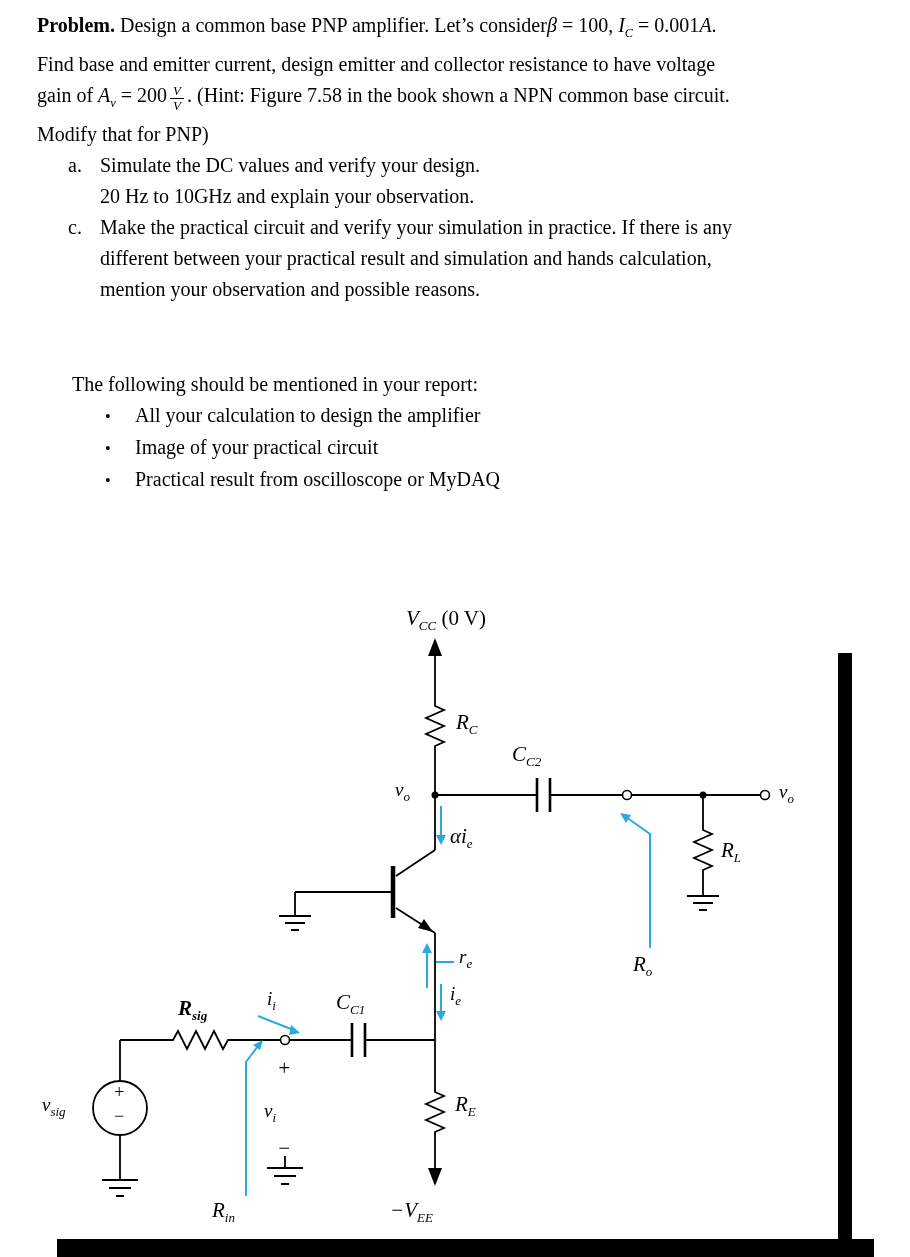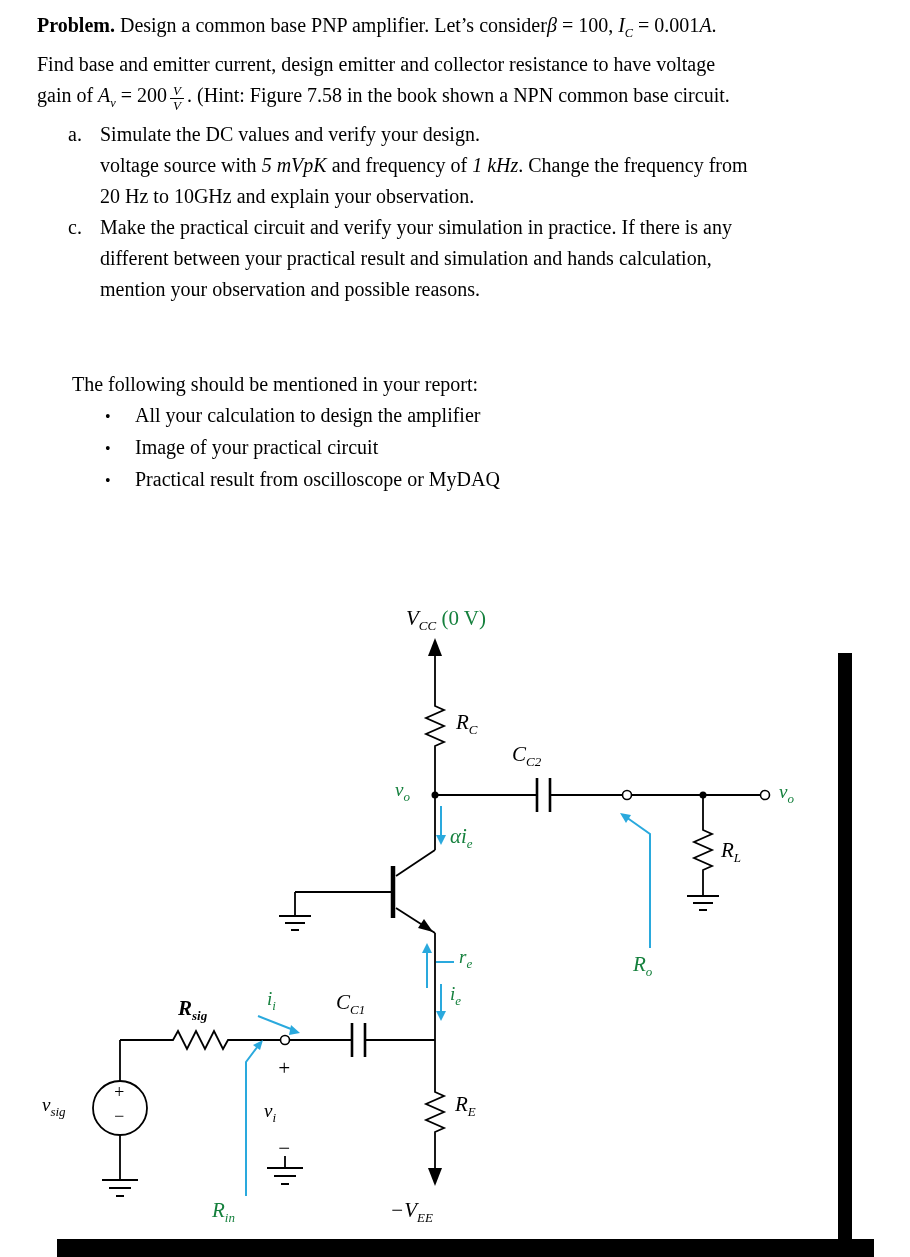--- a/index.html
+++ b/index.html
@@ -21,42 +21,42 @@
   .bullet-line { padding-left:68px; }
   .bullet { display:inline-block; width:30px; font-size:16px; }
 
   .frac { display:inline-block; vertical-align:-8px; text-align:center; font-size:13px; line-height:12px; font-style:italic; margin:0 3px; }
   .frac .num { display:block; border-bottom:1px solid #000; padding:0 3px 1px 3px; }
   .frac .den { display:block; padding:1px 3px 0 3px; }
 
   
   .clbl { position:absolute; font-size:21px; font-style:italic; white-space:nowrap; color:#000; }
   .clbl sub { font-size:13px; }
-  .cyan { color:#15803d; }
+  .cyan { color:#000000; }
   .small { font-size:19px; }
 
   
   .border-right { position:absolute; left:838px; top:653px; width:14px; height:604px; background:#000; }
   .border-bottom { position:absolute; left:57px; top:1239px; width:853px; height:18px; background:#000; }
 
   svg.circuit { position:absolute; left:0; top:0; width:910px; height:1257px; }
 </style>
 </head>
 <body>
 
 <div class="page">
 
   <div class="textblock">
     <div class="tline"><span class="b">Problem.</span><span> Design a common base PNP amplifier. Let’s consider</span><span class="it">β</span><span> = 100, </span><span class="it">I</span><sub class="it">C</sub><span> = 0.001</span><span class="it">A</span><span>.</span></div>
     <div class="tline"><span>Find base and emitter current, design emitter and collector resistance to have voltage</span></div>
     <div class="tline"><span>gain of </span><span class="it">A</span><sub class="it">v</sub><span> = 200</span><span class="frac"><span class="num">V</span><span class="den">V</span></span><span>. (Hint: Figure 7.58 in the book shown a NPN common base circuit.</span></div>
+    <div class="tline"><span>Modify that for PNP)</span></div>
 
     <div class="tline ind-marker"><span class="marker">a.</span><span>Simulate the DC values and verify your design.</span></div>
 
-    <div class="tline ind-cont"><span>voltage source with </span><span class="it">5 mVpK</span><span> and frequency of </span><span class="it">1 kHz</span><span>. Change the frequency from</span></div>
     <div class="tline ind-cont"><span>20 Hz to 10GHz and explain your observation.</span></div>
 
     <div class="tline ind-marker"><span class="marker">c.</span><span>Make the practical circuit and verify your simulation in practice. If there is any</span></div>
     <div class="tline ind-cont"><span>different between your practical result and simulation and hands calculation,</span></div>
     <div class="tline ind-cont"><span>mention your observation and possible reasons.</span></div>
 
     <div class="tline intro"><span>The following should be mentioned in your report:</span></div>
     <div class="tline bullet-line"><span class="bullet">•</span><span>All your calculation to design the amplifier</span></div>
     <div class="tline bullet-line"><span class="bullet">•</span><span>Image of your practical circuit</span></div>
     <div class="tline bullet-line"><span class="bullet">•</span><span>Practical result from oscilloscope or MyDAQ</span></div>

